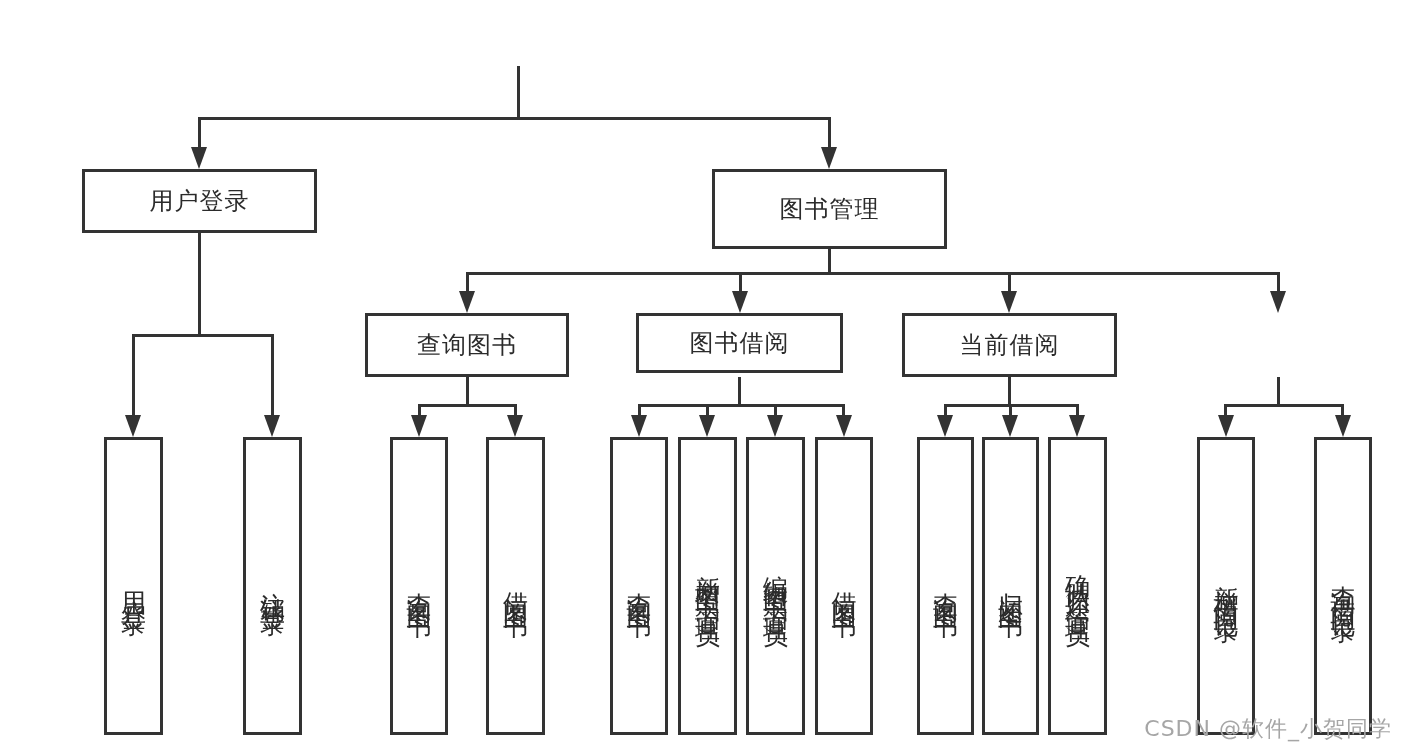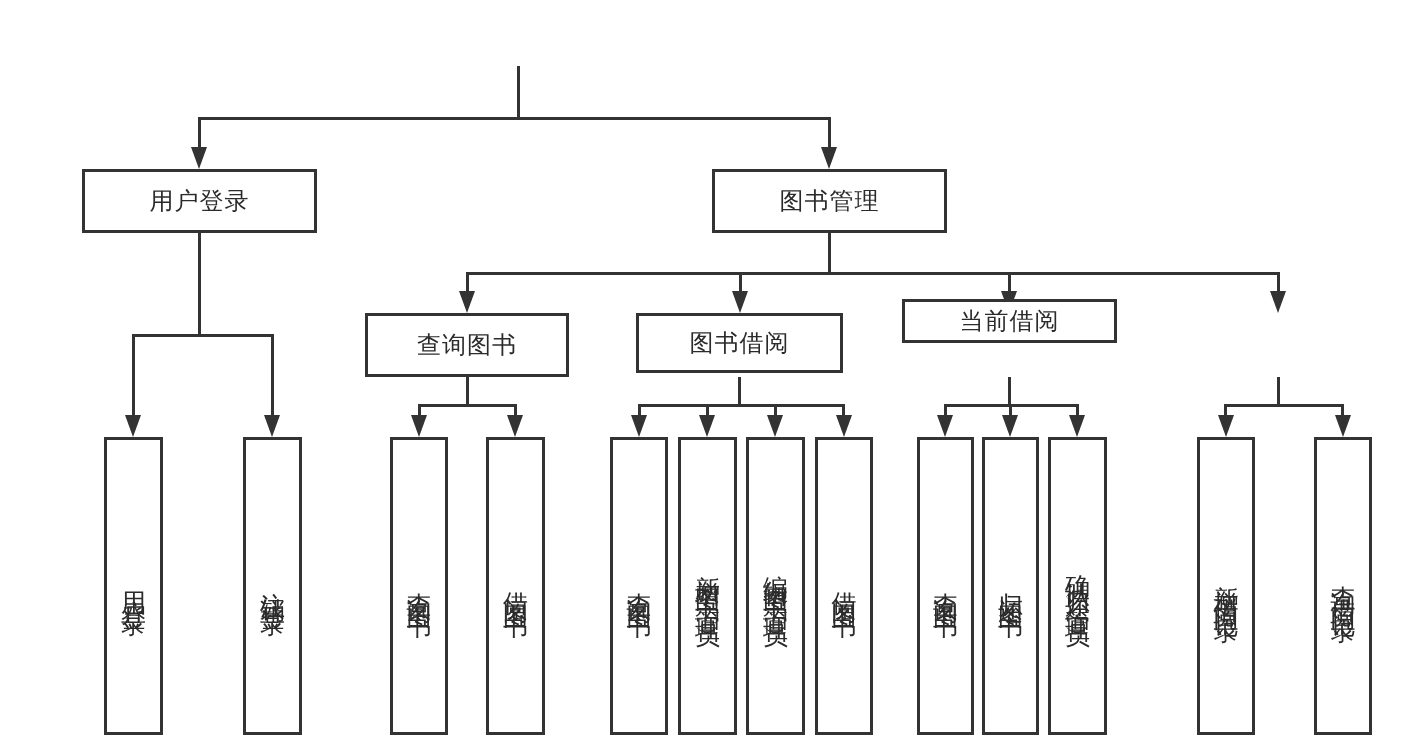--- a/index.html
+++ b/index.html
@@ -71,21 +71,21 @@
 
 
   <div class="line" style="left:517px; top:66px; width:3px; height:52px;"></div>
   <div class="line" style="left:199px; top:117px; width:632px; height:3px;"></div>
   <div class="line" style="left:198px; top:117px; width:3px; height:33px;"></div>
   <div class="arrow" style="left:191px; top:147px;"></div>
   <div class="line" style="left:828px; top:117px; width:3px; height:33px;"></div>
   <div class="arrow" style="left:821px; top:147px;"></div>
 
   <div class="box hlabel" style="left:82px; top:169px; width:235px; height:64px;">用户登录</div>
-  <div class="box hlabel" style="left:712px; top:169px; width:235px; height:64px;">图书管理</div>
+  <div class="box hlabel" style="left:712px; top:169px; width:235px; height:80px;">图书管理</div>
 
   <div class="line" style="left:198px; top:233px; width:3px; height:103px;"></div>
   <div class="line" style="left:132px; top:334px; width:142px; height:3px;"></div>
   <div class="line" style="left:132px; top:334px; width:3px; height:83px;"></div>
   <div class="arrow" style="left:125px; top:415px;"></div>
   <div class="line" style="left:271px; top:334px; width:3px; height:83px;"></div>
   <div class="arrow" style="left:264px; top:415px;"></div>
 
   <div class="line" style="left:828px; top:233px; width:3px; height:41px;"></div>
   <div class="line" style="left:466px; top:272px; width:813px; height:3px;"></div>
@@ -93,21 +93,21 @@
   <div class="arrow" style="left:459px; top:291px;"></div>
   <div class="line" style="left:739px; top:272px; width:3px; height:21px;"></div>
   <div class="arrow" style="left:732px; top:291px;"></div>
   <div class="line" style="left:1008px; top:272px; width:3px; height:21px;"></div>
   <div class="arrow" style="left:1001px; top:291px;"></div>
   <div class="line" style="left:1277px; top:272px; width:3px; height:21px;"></div>
   <div class="arrow" style="left:1270px; top:291px;"></div>
 
   <div class="box hlabel" style="left:365px; top:313px; width:204px; height:64px;">查询图书</div>
   <div class="box hlabel" style="left:636px; top:313px; width:207px; height:60px;">图书借阅</div>
-  <div class="box hlabel" style="left:902px; top:299px; width:215px; height:44px;font-family:Liberation Mono, monospace;">当前借阅</div>
+  <div class="box hlabel" style="left:902px; top:313px; width:215px; height:64px;font-family:Liberation Mono, monospace;">当前借阅</div>
 
   <div class="line" style="left:466px; top:377px; width:3px; height:29px;"></div>
   <div class="line" style="left:418px; top:404px; width:99px; height:3px;"></div>
   <div class="line" style="left:418px; top:404px; width:3px; height:13px;"></div>
   <div class="arrow" style="left:411px; top:415px;"></div>
   <div class="line" style="left:514px; top:404px; width:3px; height:13px;"></div>
   <div class="arrow" style="left:507px; top:415px;"></div>
 
   <div class="line" style="left:738px; top:377px; width:3px; height:29px;"></div>
   <div class="line" style="left:638px; top:404px; width:207px; height:3px;"></div>
@@ -147,14 +147,15 @@
   <div class="box leaf" style="left:746px; top:437px; width:59px; height:298px;">编辑图书（管理员）</div>
   <div class="box leaf" style="left:815px; top:437px; width:58px; height:298px;">借阅图书</div>
 
   <div class="box leaf" style="left:917px; top:437px; width:57px; height:298px;">查询图书</div>
   <div class="box leaf" style="left:982px; top:437px; width:57px; height:298px;">归还图书</div>
   <div class="box leaf" style="left:1048px; top:437px; width:59px; height:298px;">确认归还（管理员）</div>
 
   <div class="box leaf" style="left:1197px; top:437px; width:58px; height:298px;">新增借阅记录</div>
   <div class="box leaf" style="left:1314px; top:437px; width:58px; height:298px;">查询借阅记录</div>
 
+  <div class="watermark" style="right:13px; top:714px;">CSDN @软件_小贺同学</div>
 
 </div>
 
 </body></html>

